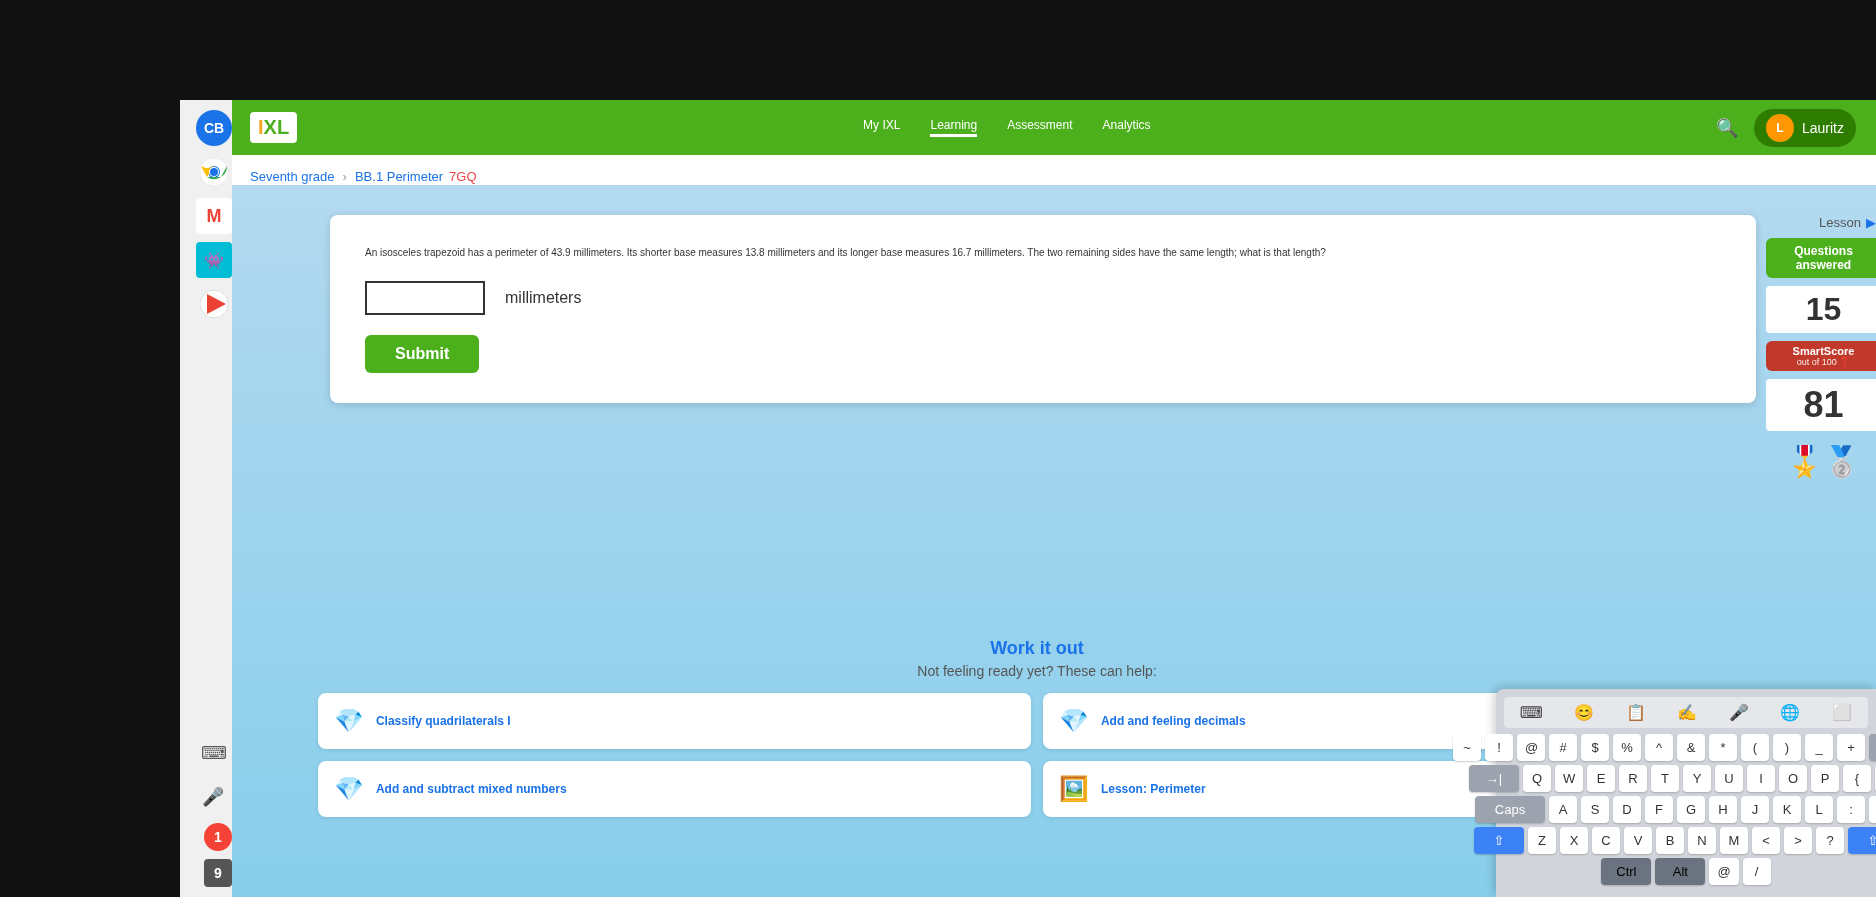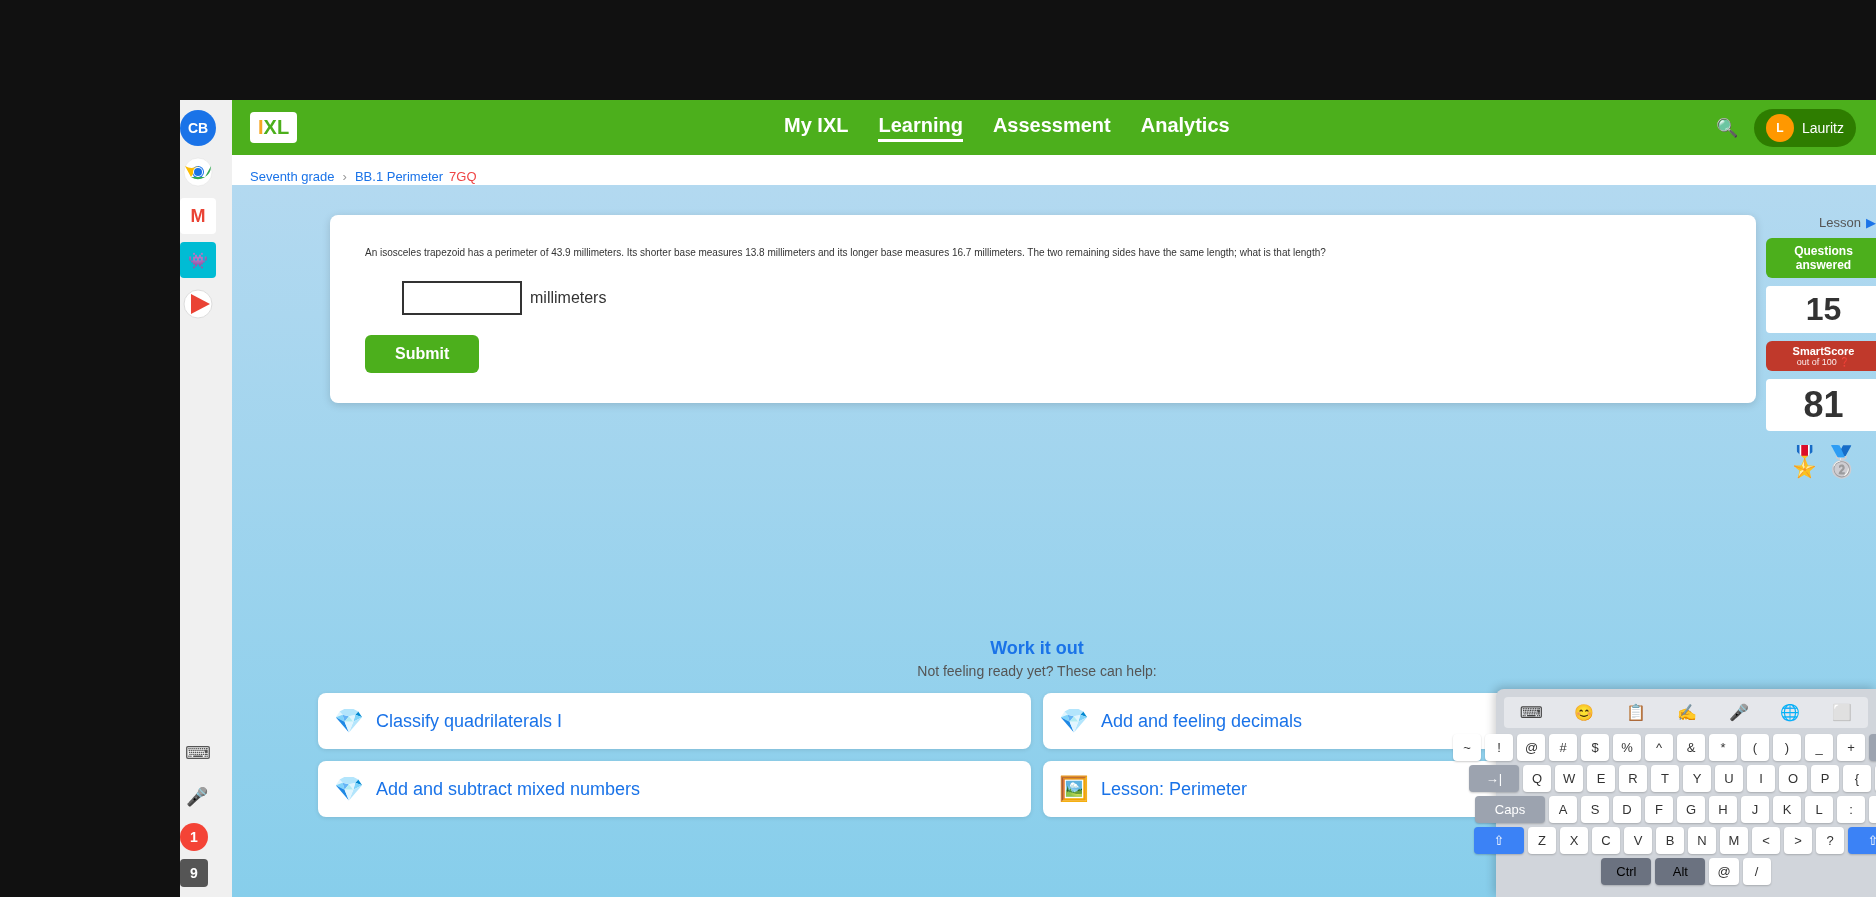--- a/index.html
+++ b/index.html
@@ -33,21 +33,21 @@
     
     .taskbar {
       position: absolute;
       left: 180px;
       top: 100px;
       bottom: 0;
       width: 52px;
       background: #f0f0f0;
       display: flex;
       flex-direction: column;
-      align-items: flex-start;
+      align-items: flex-end;
       padding: 10px 0;
       gap: 8px;
       z-index: 10;
     }
 
     .taskbar-icon {
       width: 36px;
       height: 36px;
       border-radius: 50%;
       display: flex;
@@ -86,22 +86,22 @@
 
     .nav-links {
       display: flex;
       gap: 30px;
       flex: 1;
       justify-content: center;
     }
 
     .nav-link {
       color: white;
-      font-size: 20px;
-      font-weight: 700;
+      font-size: 12px;
+      font-weight: 400;
       cursor: pointer;
       text-decoration: none;
     }
 
     .nav-link.active {
       border-bottom: 3px solid white;
       padding-bottom: 2px;
     }
 
     .nav-right {
@@ -197,23 +197,22 @@
     .question-text {
       font-size: 10px;
       line-height: 1.6;
       color: #333;
       margin-bottom: 20px;
     }
 
     .answer-row {
       display: flex;
       align-items: center;
-      gap: 8px;
+      gap: 20px;
       margin-bottom: 20px;
-      margin-left: 37px;
     }
 
     .answer-input {
       width: 120px;
       height: 34px;
       border: 2px solid #333;
       padding: 4px 8px;
       font-size: 16px;
       outline: none;
     }
@@ -345,23 +344,23 @@
       cursor: pointer;
       box-shadow: 0 1px 4px rgba(0,0,0,0.1);
     }
 
     .help-card-icon {
       font-size: 24px;
       flex-shrink: 0;
     }
 
     .help-card-text {
-      font-size: 18px;
+      font-size: 12px;
       color: #1a73e8;
-      font-weight: 400;
+      font-weight: 700;
     }
 
     
     .keyboard-overlay {
       position: absolute;
       bottom: 0;
       right: 0;
       width: 380px;
       background: #d1d5db;
       border-radius: 8px 0 0 0;

